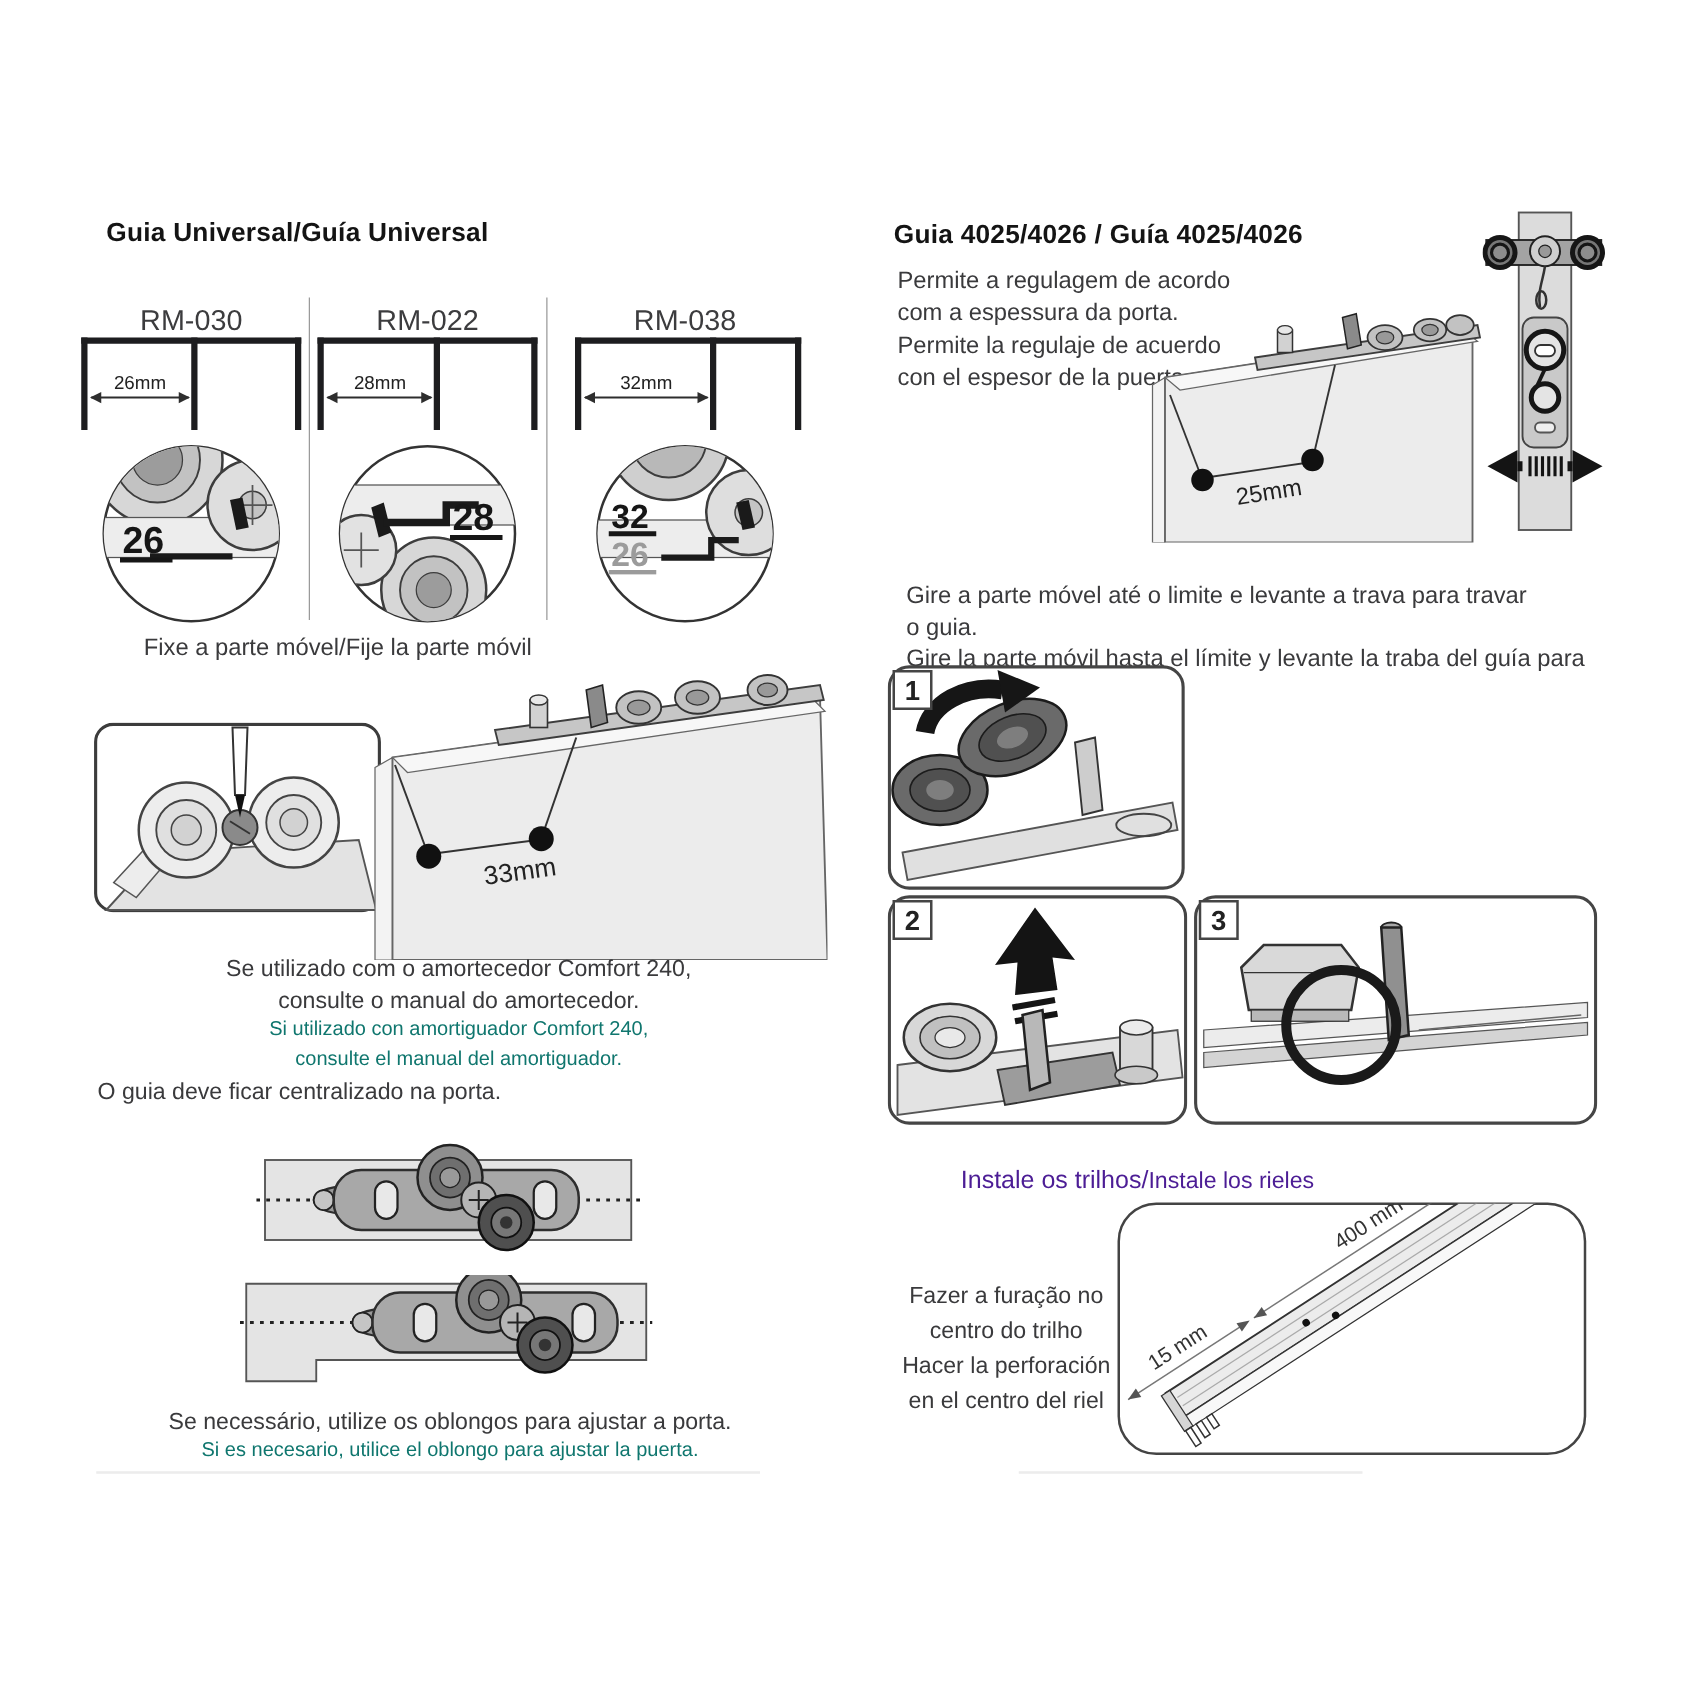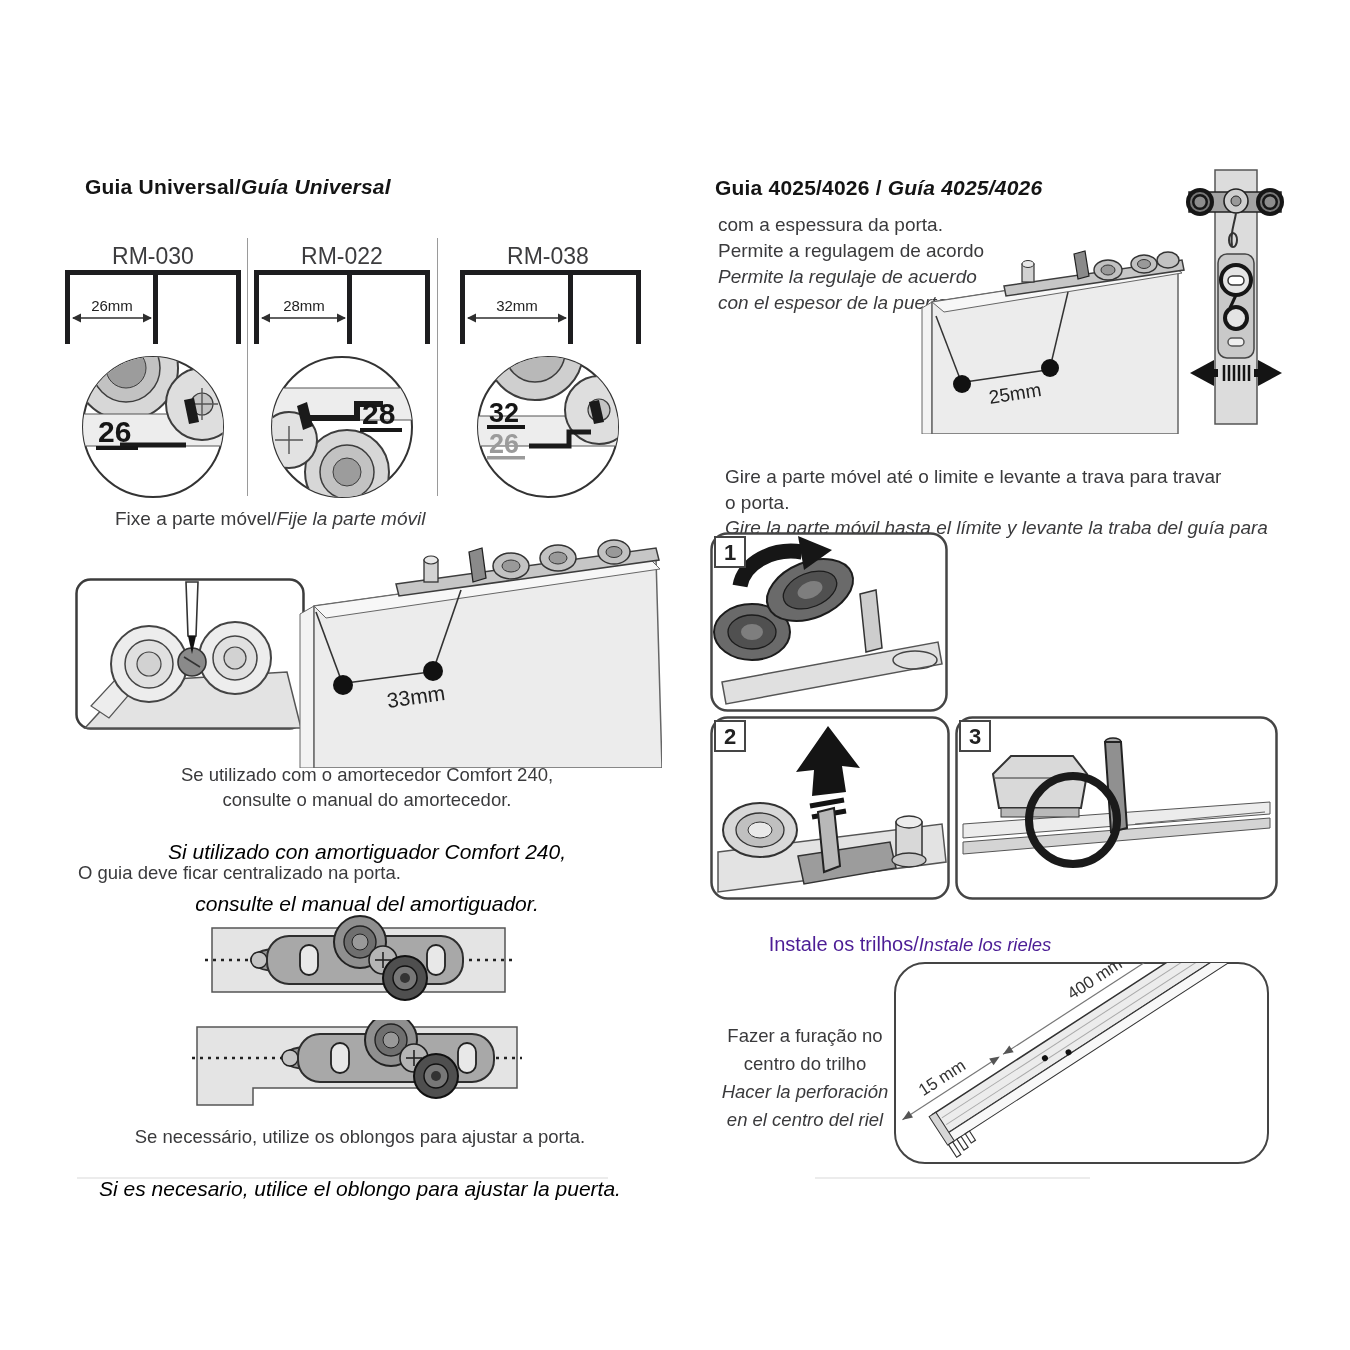--- a/index.html
+++ b/index.html
@@ -1,22 +1,22 @@
 <!DOCTYPE html>
 <html><head>
 <meta charset="utf-8">
 <style>
   html,body{margin:0;padding:0;background:#fff;}
   #sheet{position:relative;width:1350px;height:1350px;background:#ffffff;overflow:hidden;
          font-family:"Liberation Sans", sans-serif;color:#3a3a3c;}
   .abs{position:absolute;}
   .h1{font-size:21px;font-weight:bold;color:#141414;letter-spacing:.2px;}
-  .it{font-style:italic;}
+  .it{}
   .body{font-size:18.5px;line-height:25px;color:#3a3a3c;}
-  .body-sm{font-size:21px;line-height:24px;color:#000000;margin-top:28px;}
+  .body-sm{font-size:16px;line-height:24px;color:#0f766e;}
   .model{font-size:23px;color:#3c3c3e;text-align:center;}
   .ctr{text-align:center;}
   .vdiv{position:absolute;width:1px;background:#9a9a9a;}
   .hrule{position:absolute;height:2px;background:#ececec;}
   svg text{font-family:"Liberation Sans", sans-serif;}
 </style>
 </head>
 <body>
 
 <div id="sheet">
@@ -226,22 +226,22 @@
     <div class="it body-sm">Si es necesario, utilice el oblongo para ajustar la puerta.</div>
   </div>
 
   <div class="hrule" style="left:77px;top:1177px;width:531px;"></div>
 
   <div class="abs h1" style="left:715px;top:176px;">
     <span>Guia 4025/4026</span><span> / </span><span class="it">Guía 4025/4026</span>
   </div>
 
   <div class="abs body" style="left:718px;top:212px;width:320px;font-size:19px;line-height:26px;">
+    <div>Permite a regulagem de acordo</div>
     <div>com a espessura da porta.</div>
-    <div>Permite a regulagem de acordo</div>
     <div class="it">Permite la regulaje de acuerdo</div>
     <div class="it">con el espesor de la puerta.</div>
   </div>
 
   <svg class="abs" style="left:916px;top:246px;" width="272" height="188">
     <polygon points="6,62 16,56 16,188 6,188" fill="#f3f3f3" stroke="#666" stroke-width="1"></polygon>
     <polygon points="16,56 262,18 262,188 16,188" fill="#ececec" stroke="#666" stroke-width="1.5"></polygon>
     <polygon points="16,56 256,19 266,27 28,66" fill="#f7f7f7" stroke="#666" stroke-width="1"></polygon>
     <polygon points="88,40 266,14 268,24 90,50" fill="#c6c6c6" stroke="#3d3d3d" stroke-width="1.5"></polygon>
     <rect x="106" y="18" width="12" height="18" fill="#d2d2d2" stroke="#333" stroke-width="1.2"></rect>
@@ -286,21 +286,21 @@
     <line x1="38" y1="197" x2="38" y2="213" stroke="#141414" stroke-width="2.5"></line>
     <line x1="43" y1="197" x2="43" y2="213" stroke="#141414" stroke-width="2.5"></line>
     <line x1="48" y1="197" x2="48" y2="213" stroke="#141414" stroke-width="2.5"></line>
     <line x1="53" y1="197" x2="53" y2="213" stroke="#141414" stroke-width="2.5"></line>
     <line x1="58" y1="197" x2="58" y2="213" stroke="#141414" stroke-width="2.5"></line>
     <line x1="63" y1="197" x2="63" y2="213" stroke="#141414" stroke-width="2.5"></line>
   </svg>
 
   <div class="abs body" style="left:725px;top:428px;width:580px;font-size:19px;line-height:25.5px;margin-top:36px;">
     <div>Gire a parte móvel até o limite e levante a trava para travar</div>
-    <div>o porta.</div>
+    <div>o guia.</div>
     <div class="it">Gire la parte móvil hasta el límite y levante la traba del guía para</div>
     <div class="it">trabar el rodamiento.</div>
   </div>
 
   <svg class="abs" style="left:710px;top:532px;" width="238" height="180">
     <rect x="1.5" y="1.5" width="235" height="177" rx="16" fill="#fff" stroke="#454545" stroke-width="2.5"></rect>
     <polygon points="12,150 228,110 232,132 16,172" fill="#e0e0e0" stroke="#555" stroke-width="1.5"></polygon>
     <polygon points="150,62 166,58 172,116 156,120" fill="#cdcdcd" stroke="#333" stroke-width="1.5"></polygon>
     <ellipse cx="205" cy="128" rx="22" ry="9" fill="none" stroke="#444" stroke-width="1.5"></ellipse>
     <ellipse cx="42" cy="100" rx="38" ry="28" fill="#6a6a6a" stroke="#1c1c1c" stroke-width="2"></ellipse>

